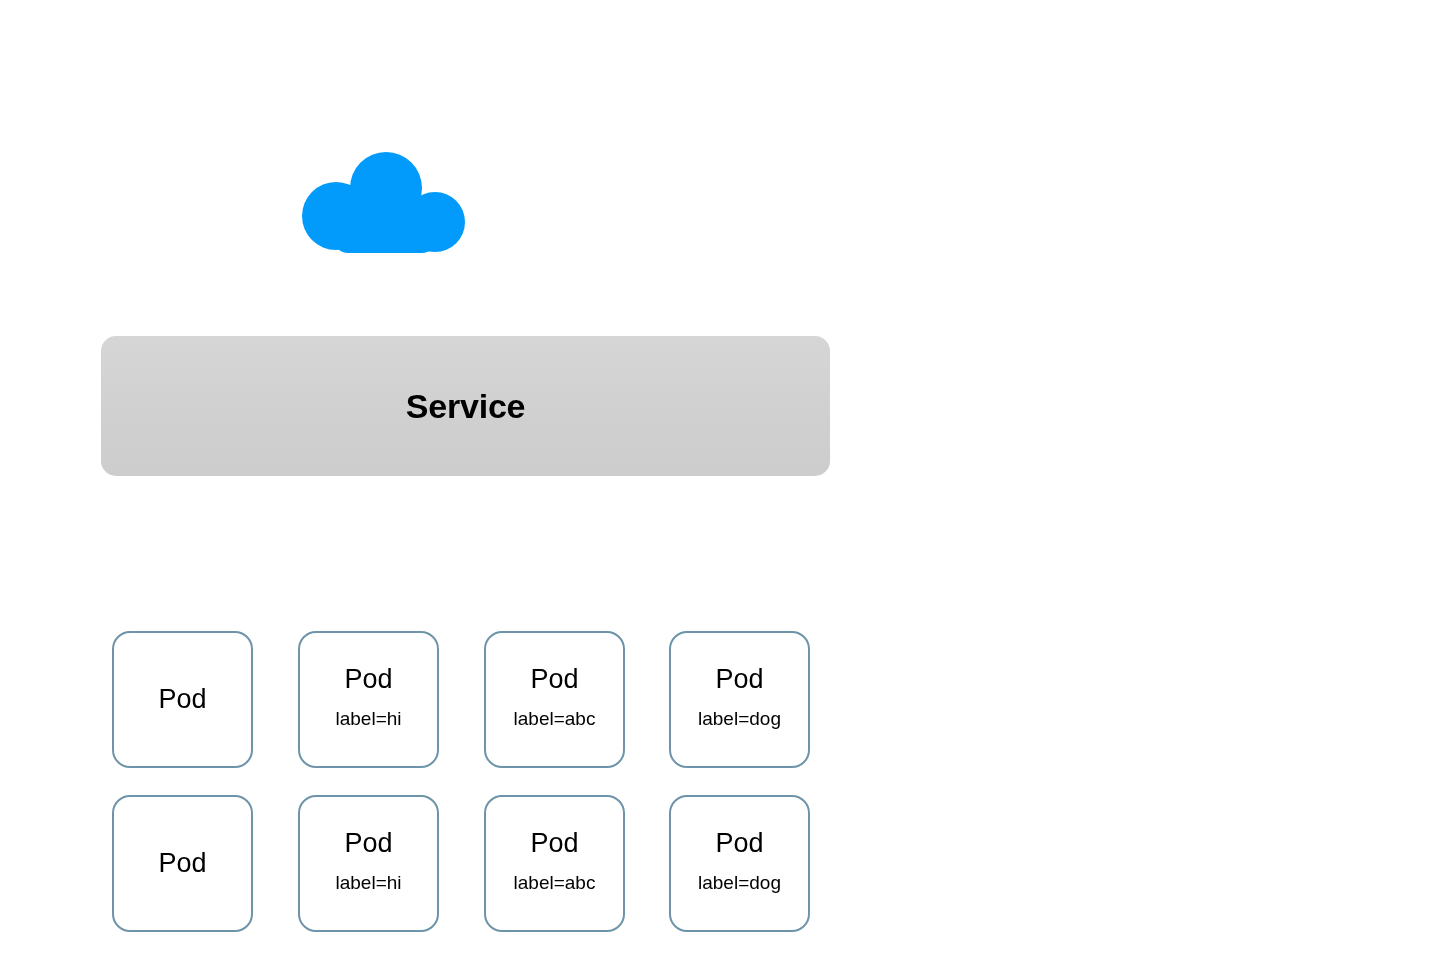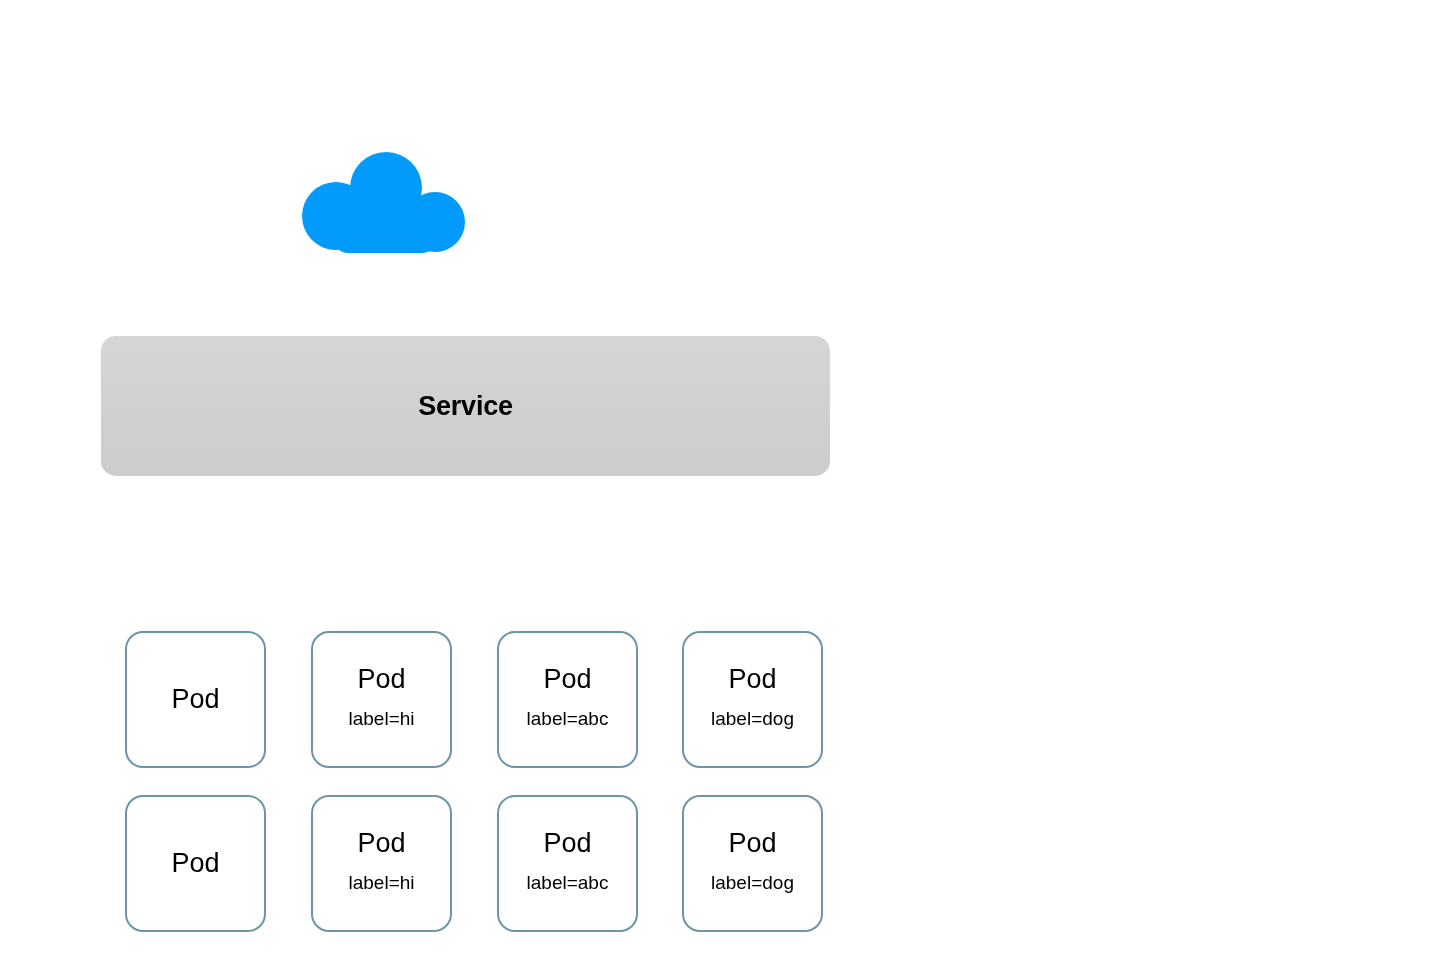--- a/index.html
+++ b/index.html
@@ -42,31 +42,31 @@
     width: 729px;
     height: 140px;
     border-radius: 15px;
     background: linear-gradient(180deg, #d6d6d6 0%, #d0d0d0 55%, #cdcdcd 100%);
     display: flex;
     align-items: center;
     justify-content: center;
     box-sizing: border-box;
   }
   .service-label {
-    font-size: 27px;
+    font-size: 34px;
     font-weight: bold;
     color: #000000;
     letter-spacing: -0.2px;
     line-height: 1;
   }
 
   
   .pod-grid {
     position: absolute;
-    left: 125px;
+    left: 112px;
     top: 631px;
     width: 700px;
   }
   .pod-row {
     position: relative;
     height: 137px;
     margin-bottom: 27px;
   }
   .pod-row:last-child { margin-bottom: 0; }
 

